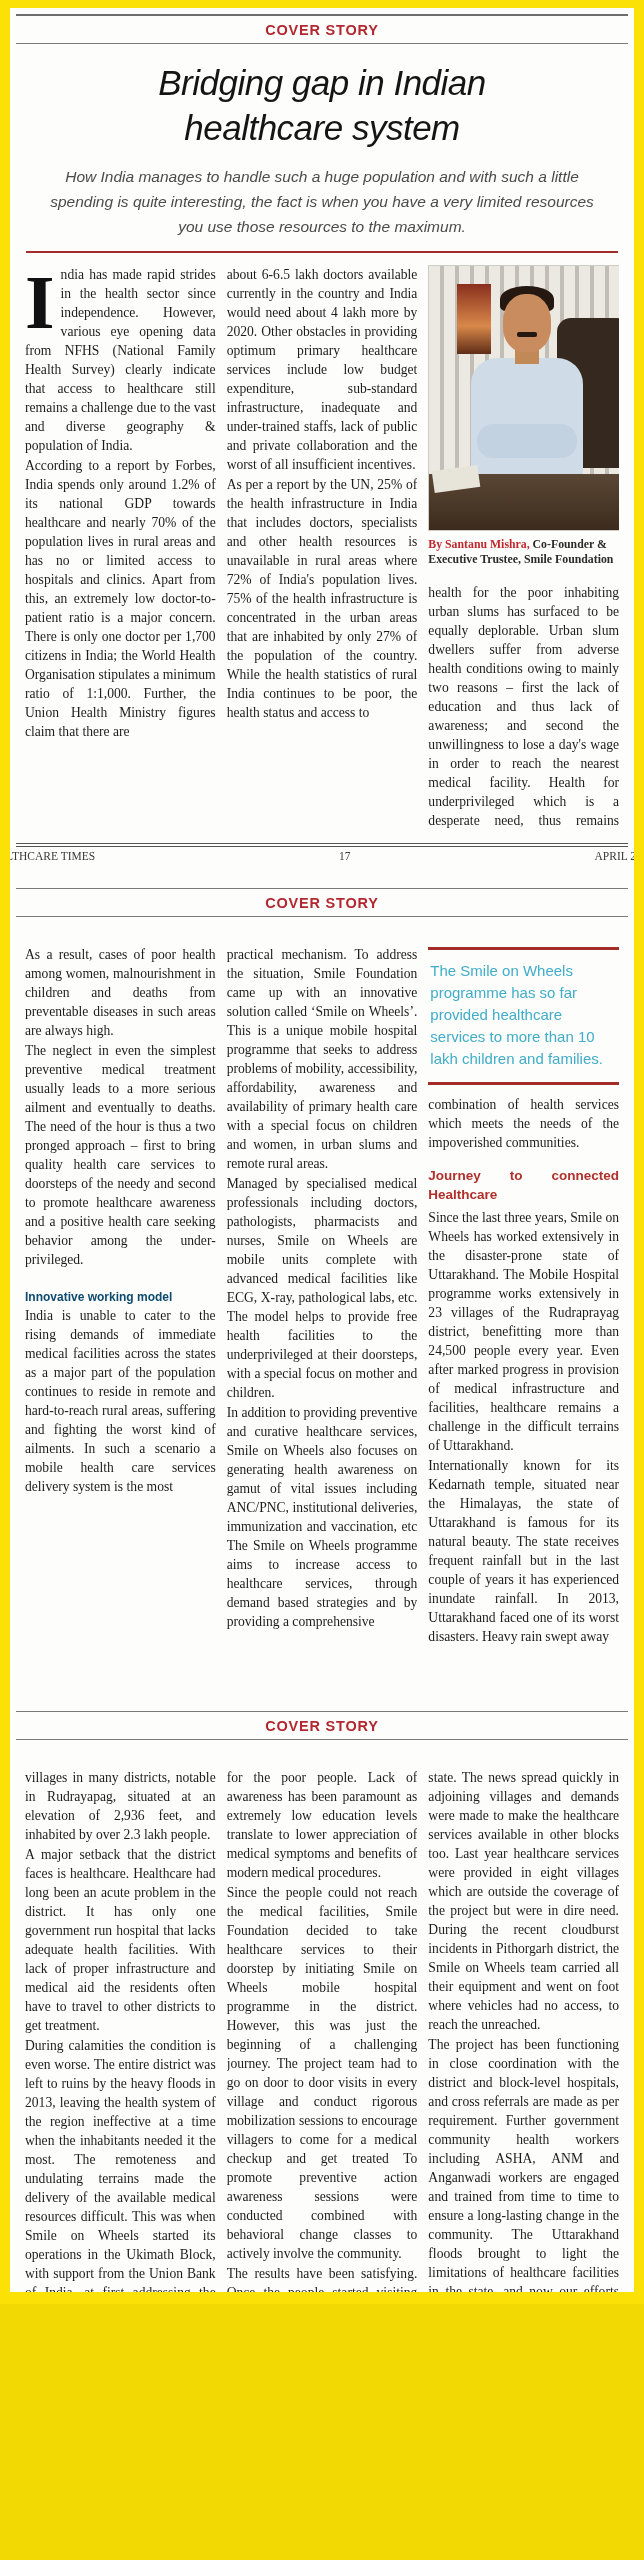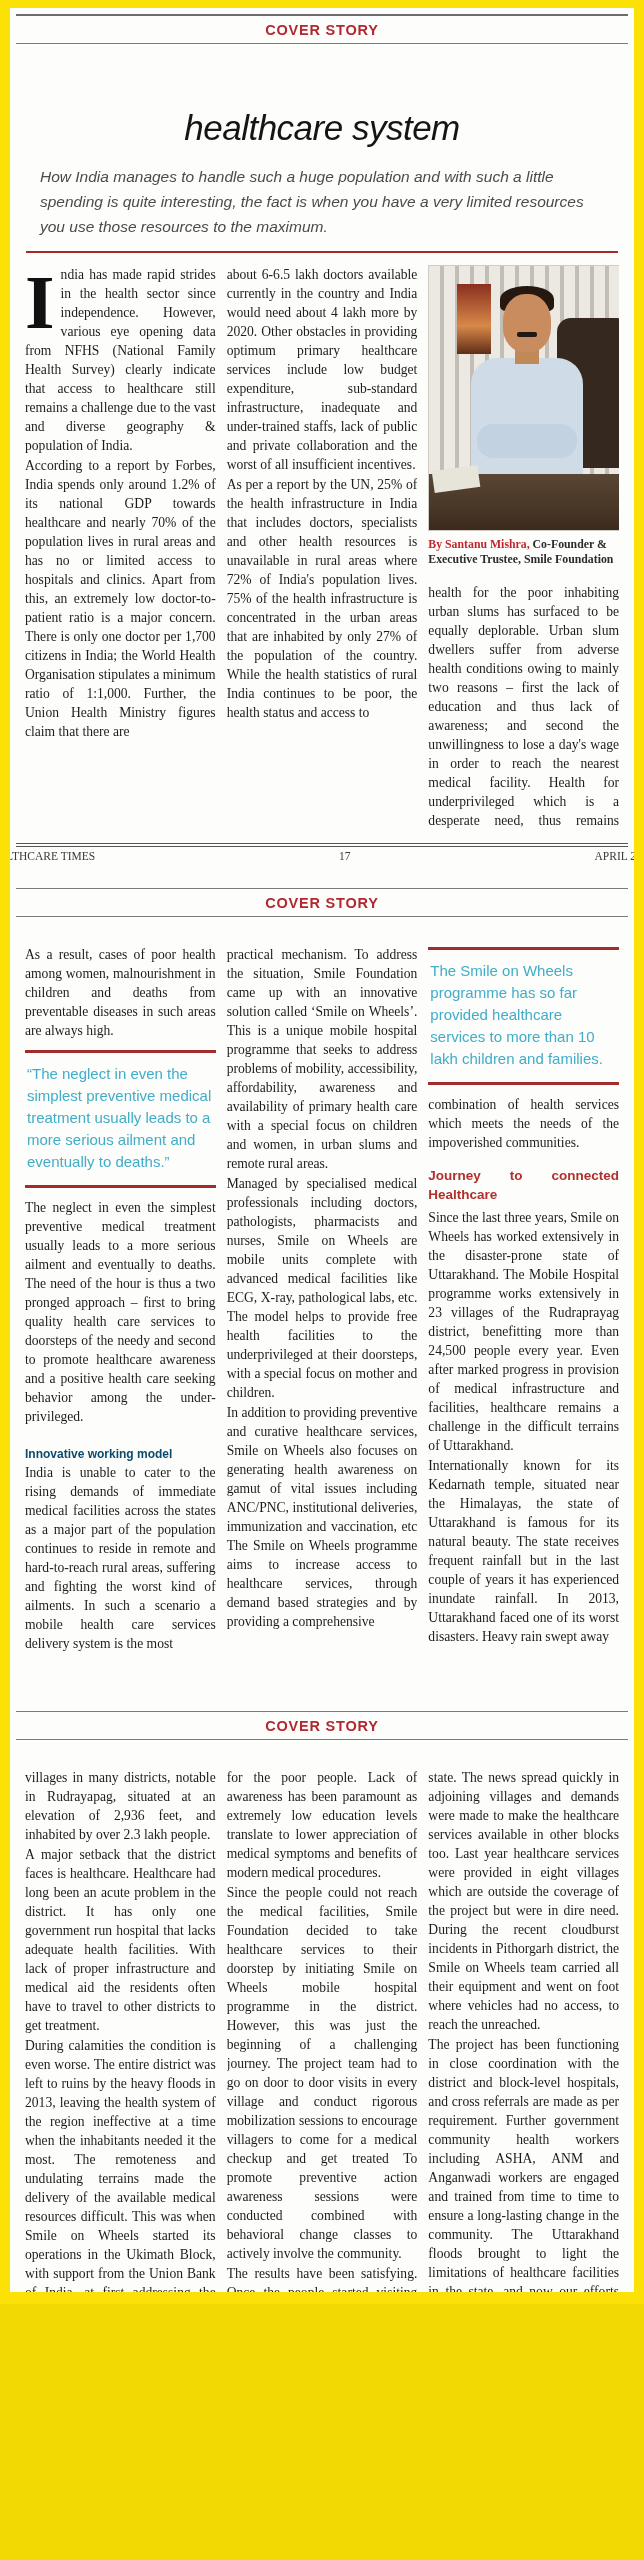--- a/index.html
+++ b/index.html
@@ -12,21 +12,21 @@
   .rule { height:2px; background:#6d6d6d; margin:0 6px; }
   .rule.thin { height:1px; background:#7a7a7a; }
   .coverstory { text-align:center; font-family:"Liberation Sans", sans-serif;
     font-weight:bold; font-size:14.5px; letter-spacing:.8px; color:#b22730; padding:6px 0 5px; }
 
   
   .byline { margin:44px 16px 0; font-family:"Liberation Sans", sans-serif; font-weight:bold; font-size:12.5px; color:#2b2b2b; }
   .byline .red { color:#c0272d; }
   .headline { margin:16px 40px 0; text-align:center; font-family:"Liberation Sans", sans-serif;
     font-style:italic; font-weight:500; font-size:35px; line-height:45px; color:#151515; letter-spacing:-0.5px; }
-  .standfirst { margin:14px 30px 0; font-family:"Liberation Sans", sans-serif;
+  .standfirst { margin:14px 30px 0; text-align:center; font-family:"Liberation Sans", sans-serif;
     font-style:italic; font-size:15.5px; line-height:25px; color:#4b4b4b; }
   .redrule { height:2px; background:#a32c2b; margin:12px 16px 0; }
 
   
   .cols { display:flex; gap:11px; padding:0 15px; margin-top:12px; }
   .col { width:194px; overflow:hidden; }
   .cols.h1 .col { height:568px; }
   .cols.h2 .col { height:748px; }
   .cols.h3 .col { height:706px; }
   .body-p { font-size:13.6px; line-height:19px; text-align:justify; color:#1c1c1c; }
@@ -87,21 +87,21 @@
   <div class="sheet">
 
     <div>
       <div style="height:6px"></div>
       <div class="rule"></div>
       <div class="coverstory">COVER STORY</div>
       <div class="rule thin"></div>
 
 
       <h1 class="headline">
-        <br>
+        <span>Bridging gap in Indian</span><br>
         <span>healthcare system</span>
       </h1>
 
       <p class="standfirst">How India manages to handle such a huge population and with such a little spending is quite interesting, the fact is when you have a very limited resources you use those resources to the maximum.</p>
 
       <div class="redrule"></div>
 
       <div class="cols h1">
         <div class="col">
           <p class="body-p"><span class="dropcap">I</span><span>ndia has made rapid strides in the health sector since independence. However, various eye opening data from NFHS (National Family Health Survey) clearly indicate that access to healthcare still remains a challenge due to the vast and diverse geography &amp; population of India.</span></p>
@@ -142,21 +142,20 @@
     <div>
       <div class="spacer24"></div>
       <div class="rule thin"></div>
       <div class="coverstory">COVER STORY</div>
       <div class="rule thin"></div>
       <div style="height:16px"></div>
 
       <div class="cols h2">
         <div class="col">
           <p class="body-p">As a result, cases of poor health among women, malnourishment in children and deaths from preventable diseases in such areas are always high.</p>
-          <div class="pullquote">“The neglect in even the simplest preventive medical treatment usually leads to a more serious ailment and eventually to deaths.”</div>
           <p class="body-p">The neglect in even the simplest preventive medical treatment usually leads to a more serious ailment and eventually to deaths. The need of the hour is thus a two pronged approach – first to bring quality health care services to doorsteps of the needy and second to promote healthcare awareness and a positive health care seeking behavior among the under-privileged.</p>
           <h3 class="subhead-teal">Innovative working model</h3>
           <p class="body-p">India is unable to cater to the rising demands of immediate medical facilities across the states as a major part of the population continues to reside in remote and hard-to-reach rural areas, suffering and fighting the worst kind of ailments. In such a scenario a mobile health care services delivery system is the most</p>
         </div>
         <div class="col">
           <p class="body-p">practical mechanism. To address the situation, Smile Foundation came up with an innovative solution called ‘Smile on Wheels’.  This is a unique mobile hospital programme that seeks to address problems of mobility, accessibility, affordability, awareness and availability of primary health care with a special focus on children and women, in urban slums and remote rural areas.</p>
           <p class="body-p">Managed by specialised medical professionals including doctors, pathologists, pharmacists and nurses, Smile on Wheels are mobile units complete with advanced medical facilities like ECG, X-ray, pathological labs, etc. The model helps to provide free health facilities to the underprivileged at their doorsteps, with a special focus on mother and children.</p>
           <p class="body-p">In addition to providing preventive and curative healthcare services, Smile on Wheels also focuses on generating health awareness on gamut of vital issues including ANC/PNC, institutional deliveries, immunization and vaccination, etc The Smile on Wheels programme aims to increase access to healthcare services, through demand based strategies and by providing a comprehensive</p>
         </div>
         <div class="col">

